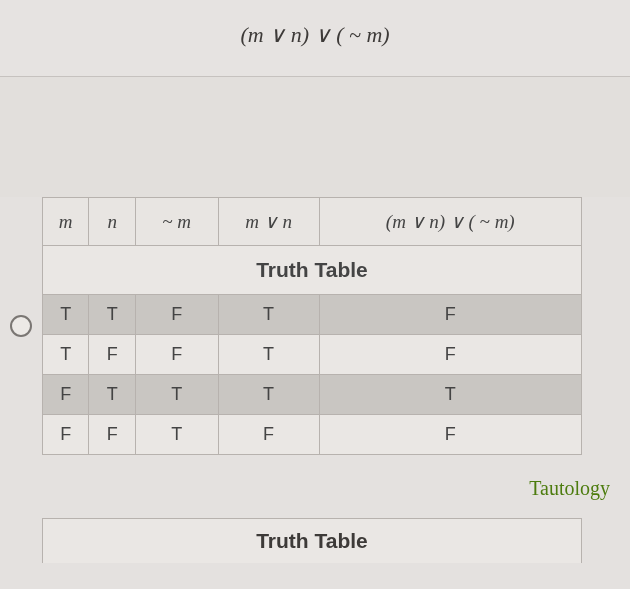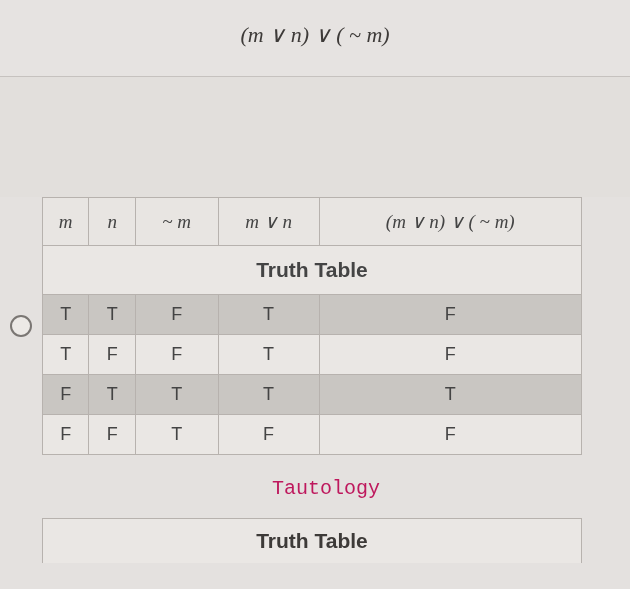--- a/index.html
+++ b/index.html
@@ -78,25 +78,25 @@
     background: #eae7e4;
     font-family: -apple-system, 'Segoe UI', Arial, sans-serif;
     font-size: 18px;
   }
   .col-m  { width: 46px; }
   .col-n  { width: 46px; }
   .col-nm { width: 82px; }
   .col-or { width: 100px; }
   .col-f  { width: 260px; }
   .caption {
-    text-align: center;
+    text-align: right;
     font-size: 20px;
     padding: 22px 0 18px 0;
-    font-family: Liberation Mono, monospace;
-    color: #be185d;
+    font-family: Liberation Serif, serif;
+    color: #4d7c0f;
   }
   .second-table-head {
     width: 540px;
     border: 1px solid #b7b2ae;
     border-bottom: none;
     background: #eae7e4;
     text-align: center;
     font-weight: bold;
     font-size: 21px;
     padding: 10px 0 10px 0;

